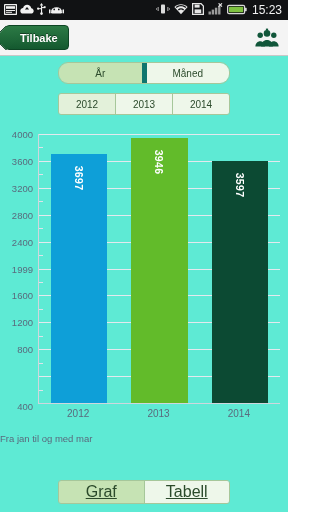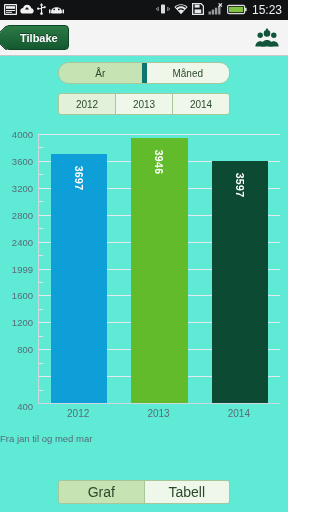--- a/index.html
+++ b/index.html
@@ -185,23 +185,24 @@
     position: absolute; left: 58px; bottom: 8px;
     width: 172px; height: 24px;
     display: flex;
     border: 1px solid #a6c79a;
     border-radius: 3px;
     overflow: hidden;
   }
   .bottom-seg {
     flex: 1;
     display: flex; align-items: center; justify-content: center;
-    font-size: 14px; color: #2b4a2b;
+    font-size: 16px; color: #2b4a2b;
     background: #eef7ea;
     cursor: pointer;
+    text-decoration: underline;
   }
   .bottom-seg + .bottom-seg { border-left: 1px solid #a6c79a; }
   .bottom-seg.active { background: #c6e3b4; }
 </style>
 </head>
 <body>
 
 <div id="app">
 
   <div class="statusbar">

